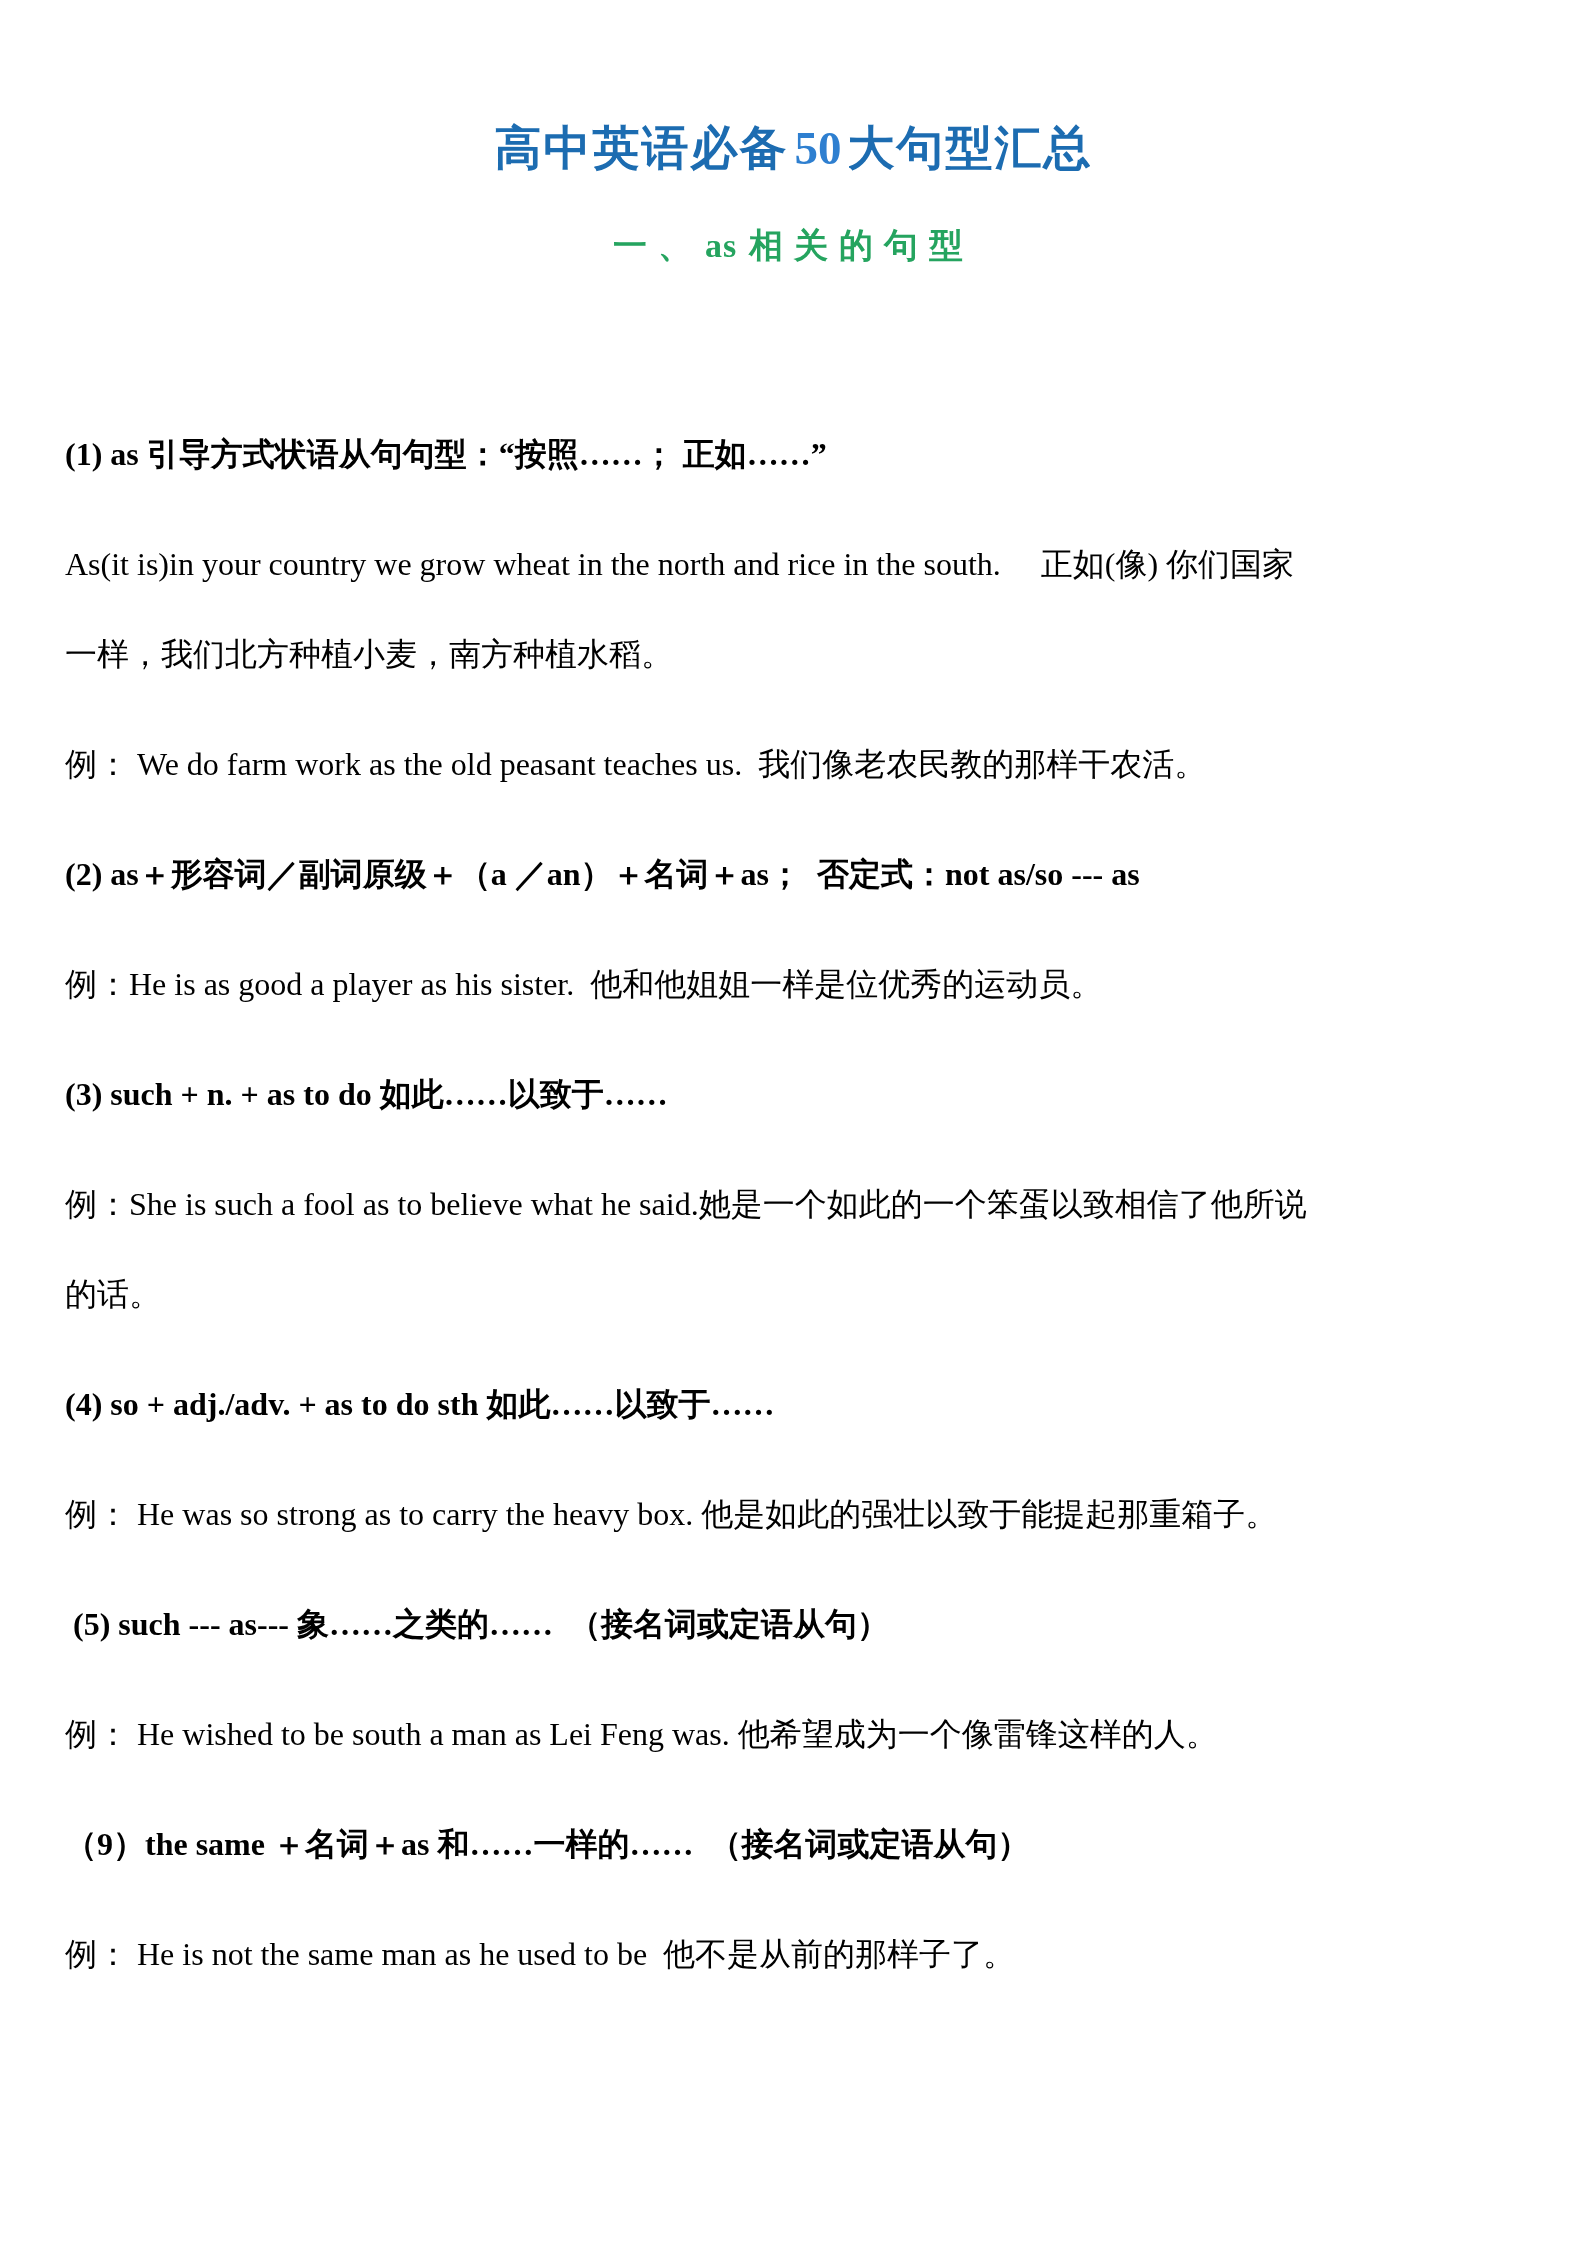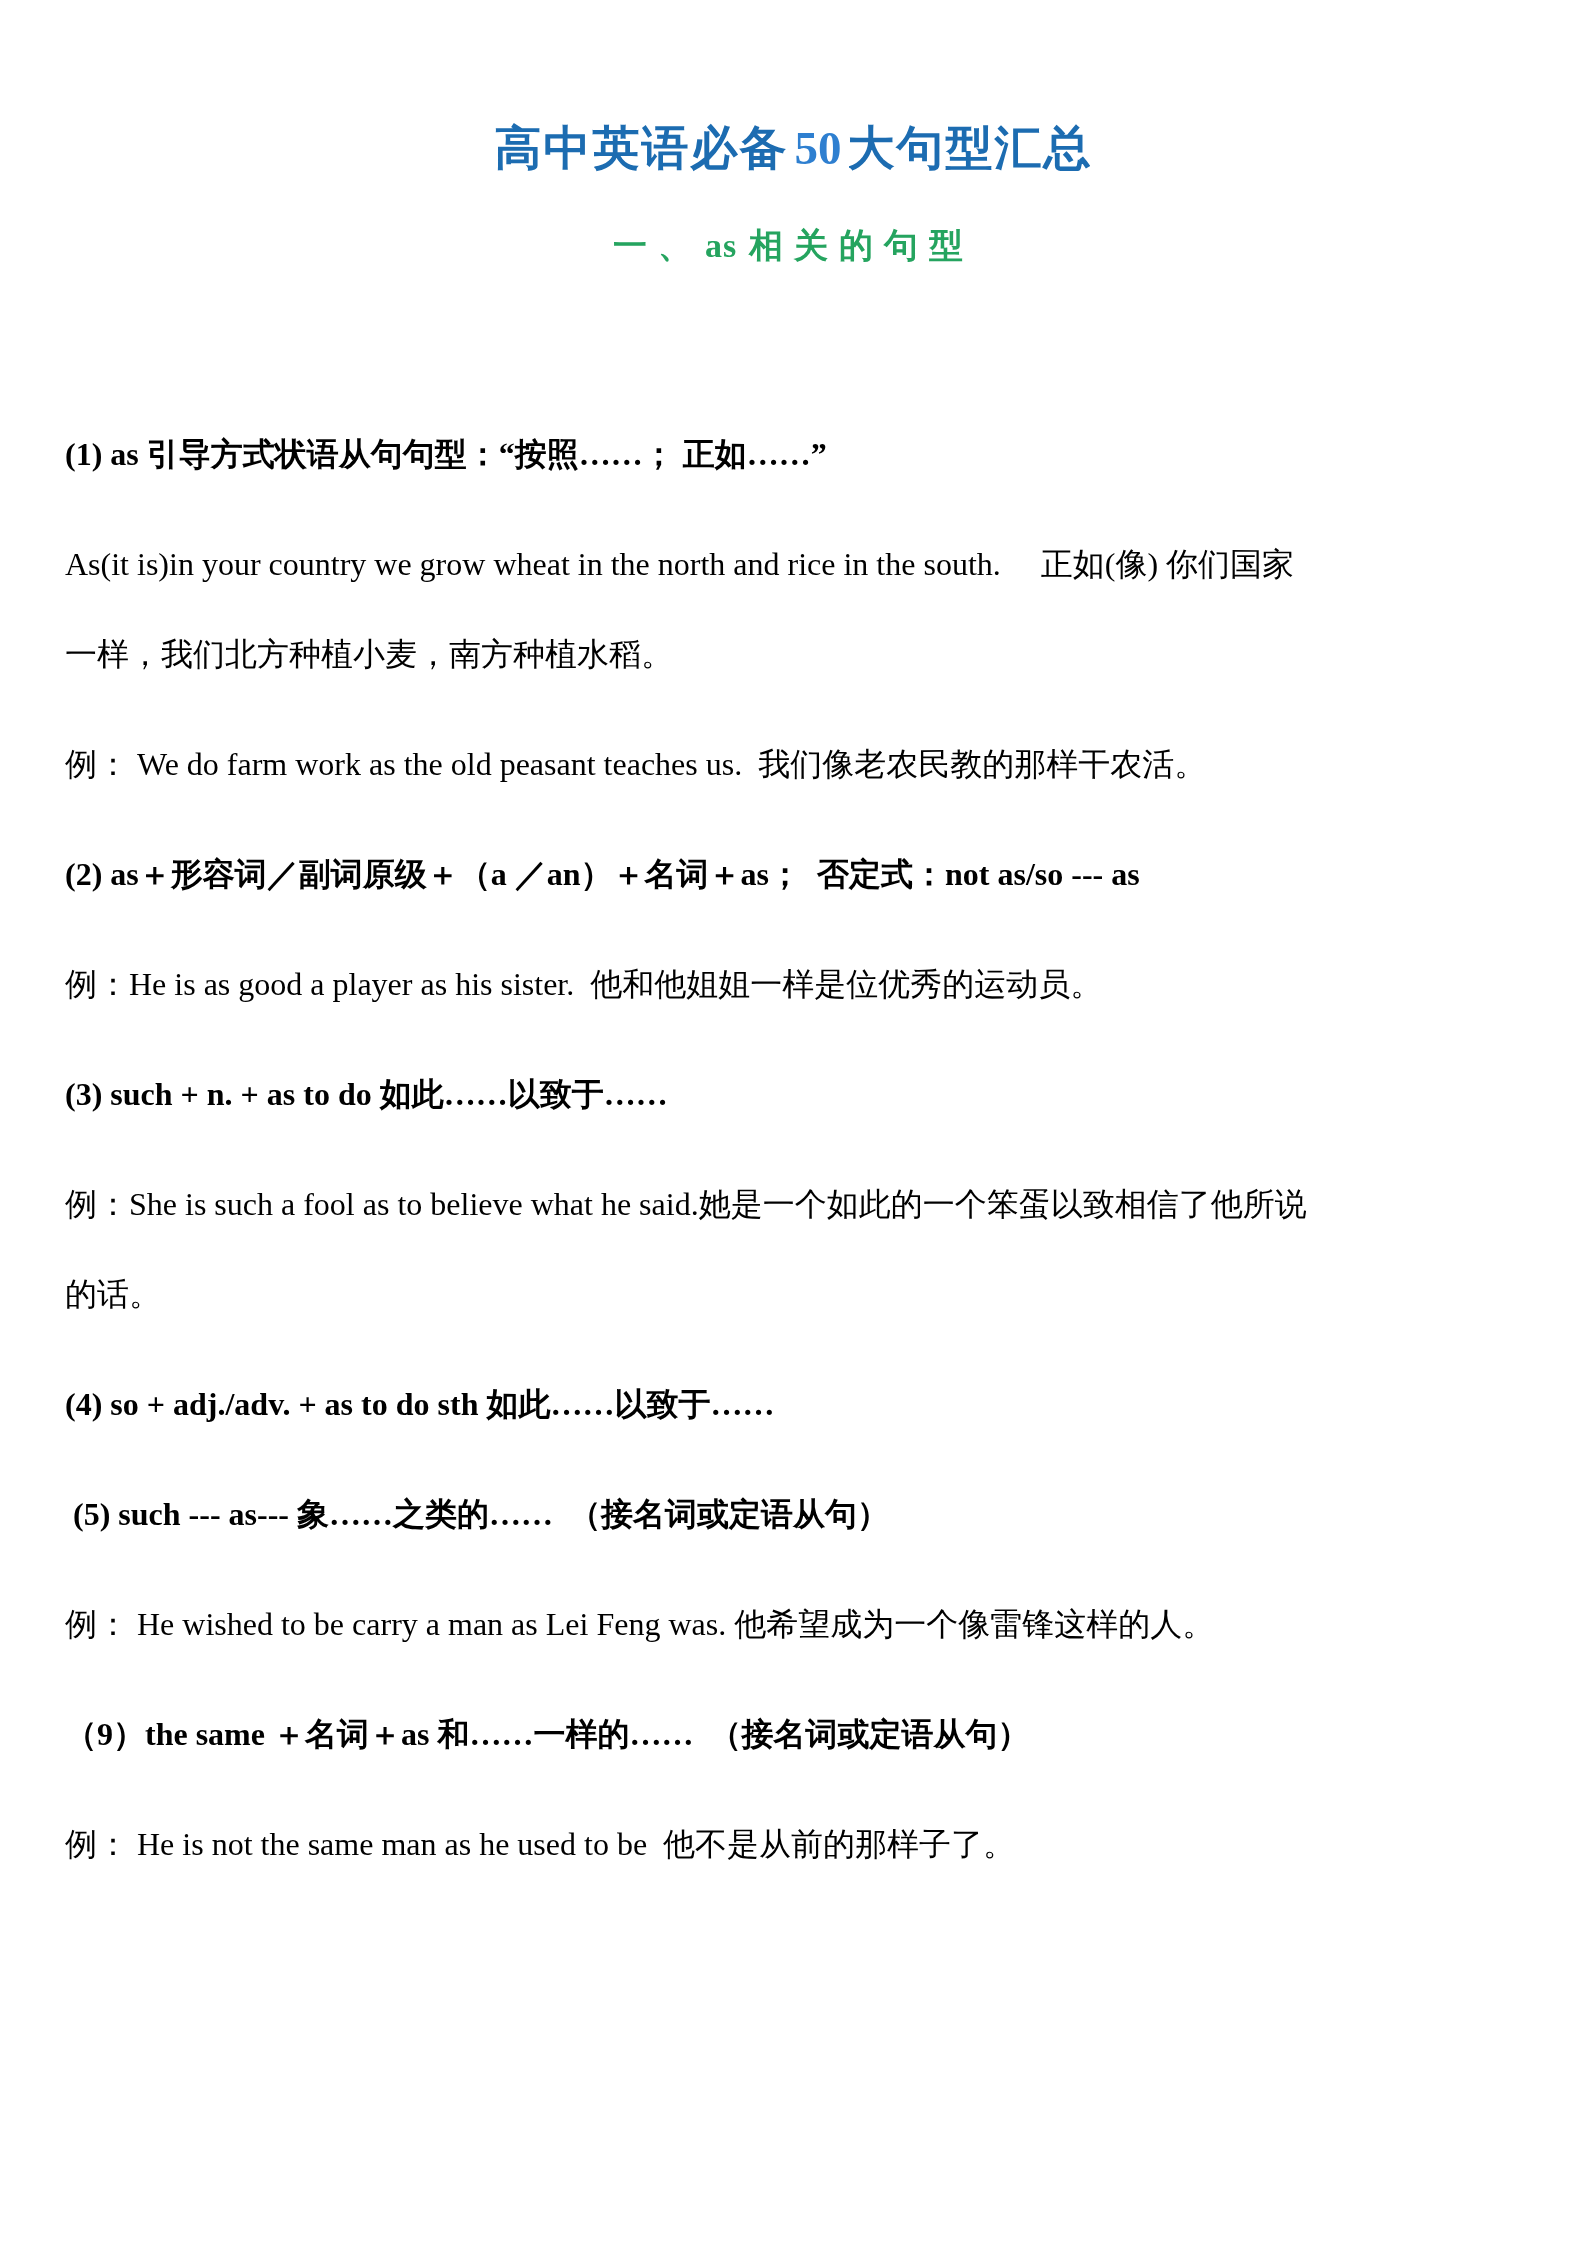--- a/index.html
+++ b/index.html
@@ -63,19 +63,20 @@
     <p class="para heading">(1) as 引导方式状语从句句型：“按照……； 正如……”</p>
     <p class="para">As(it is)in your country we grow wheat in the north and rice in the south.     正如(像) 你们国家
 一样，我们北方种植小麦，南方种植水稻。</p>
     <p class="para">例： We do farm work as the old peasant teaches us.  我们像老农民教的那样干农活。</p>
     <p class="para heading">(2) as＋形容词／副词原级＋（a ／an）＋名词＋as；  否定式：not as/so --- as</p>
     <p class="para">例：He is as good a player as his sister.  他和他姐姐一样是位优秀的运动员。</p>
     <p class="para heading">(3) such + n. + as to do 如此……以致于……</p>
     <p class="para">例：She is such a fool as to believe what he said.她是一个如此的一个笨蛋以致相信了他所说
 的话。</p>
     <p class="para heading">(4) so + adj./adv. + as to do sth 如此……以致于……</p>
+    <p class="para">例： He was so strong as to carry the heavy box. 他是如此的强壮以致于能提起那重箱子。</p>
     <p class="para heading"> (5) such --- as--- 象……之类的……  （接名词或定语从句）</p>
-    <p class="para">例： He wished to be carry a man as Lei Feng was. 他希望成为一个像雷锋这样的人。</p>
+    <p class="para">例： He wished to be south a man as Lei Feng was. 他希望成为一个像雷锋这样的人。</p>
     <p class="para heading">（9）the same ＋名词＋as 和……一样的……  （接名词或定语从句）</p>
     <p class="para">例： He is not the same man as he used to be  他不是从前的那样子了。</p>
   </div>
 
 </div>
 
 </body></html>

